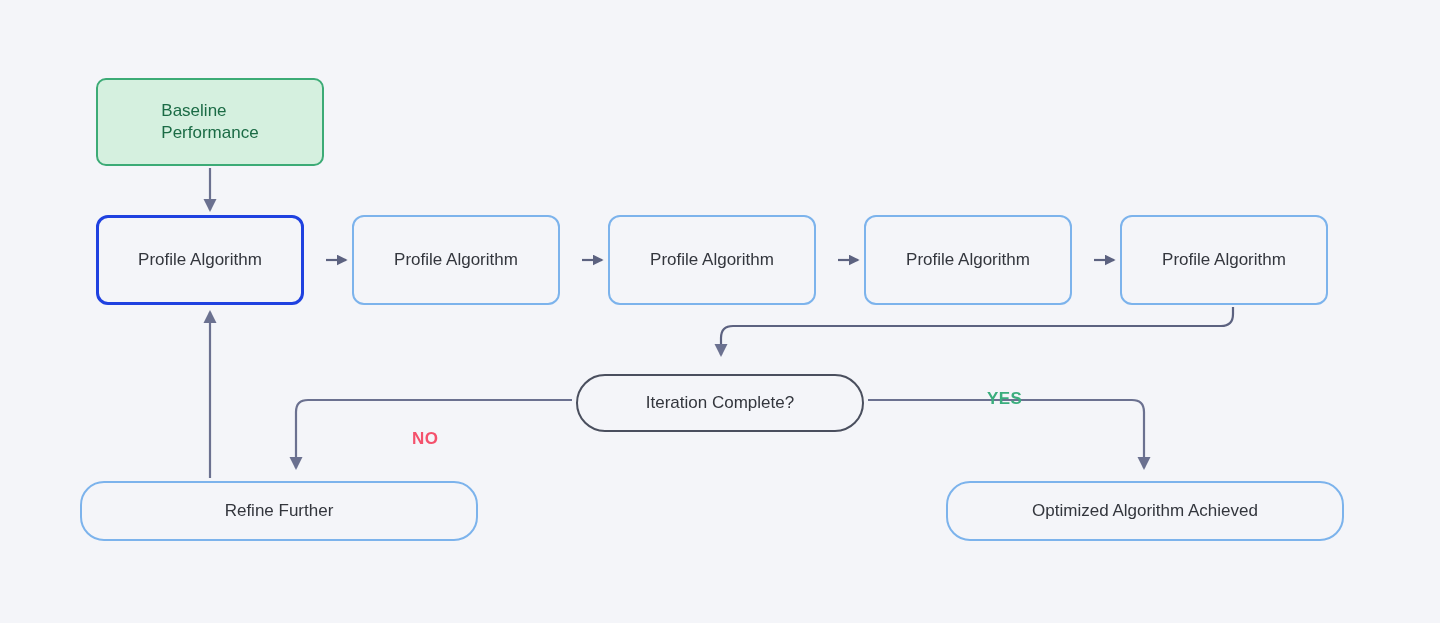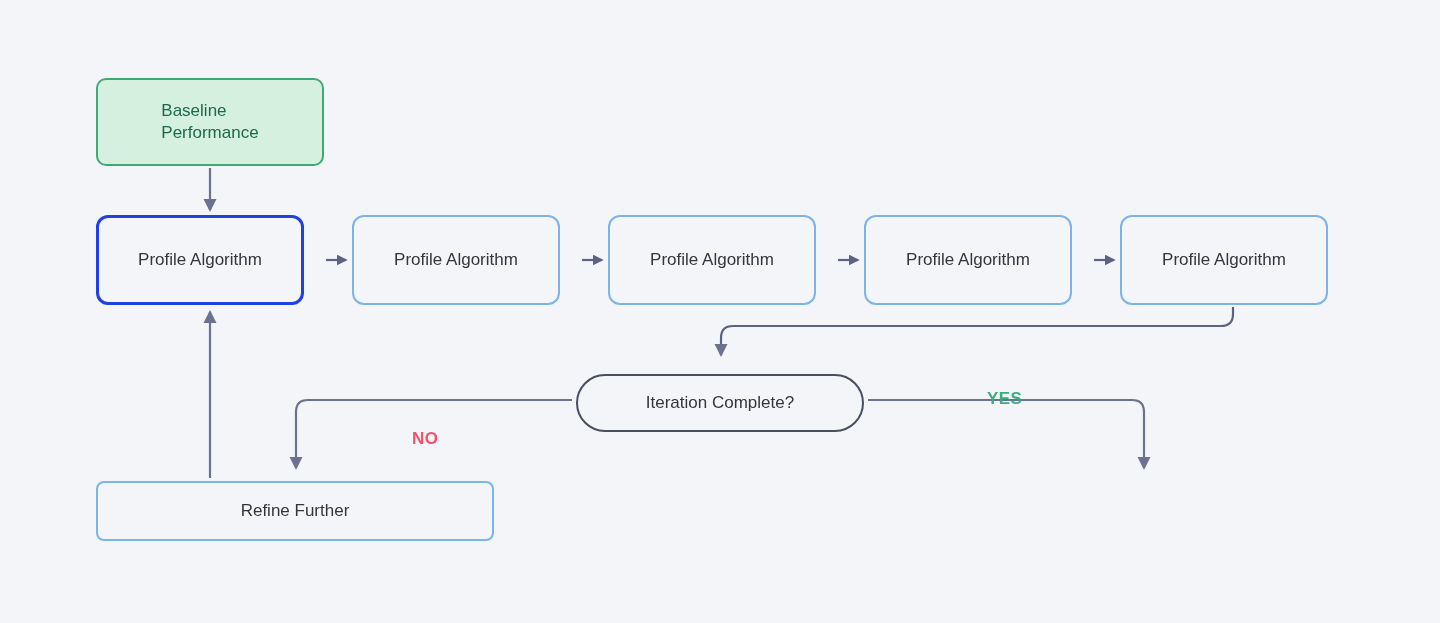--- a/index.html
+++ b/index.html
@@ -69,26 +69,26 @@
   .node-decision {
     left: 576px;
     top: 358px;
     width: 288px;
     height: 58px;
     border: 2px solid #4a4f5e;
     border-radius: 29px;
     margin-top: 16px;
   }
   .node-refine {
-    left: 96px;
+    left: 80px;
     top: 481px;
     width: 398px;
     height: 60px;
     border: 2px solid #7cb3ec;
-    border-radius: 8px;
+    border-radius: 24px;
   }
   .node-optimized {
     left: 946px;
     top: 481px;
     width: 398px;
     height: 60px;
     border: 2px solid #7cb3ec;
     border-radius: 24px;
   }
   .edge-label {
@@ -167,14 +167,17 @@
   <div class="node node-decision">
     <span>Iteration Complete?</span>
   </div>
 
   <span class="edge-label label-no">NO</span>
   <span class="edge-label label-yes">YES</span>
 
   <div class="node node-refine">
     <span>Refine Further</span>
   </div>
+  <div class="node node-optimized">
+    <span>Optimized Algorithm Achieved</span>
+  </div>
 
 </div>
 
 </body></html>

